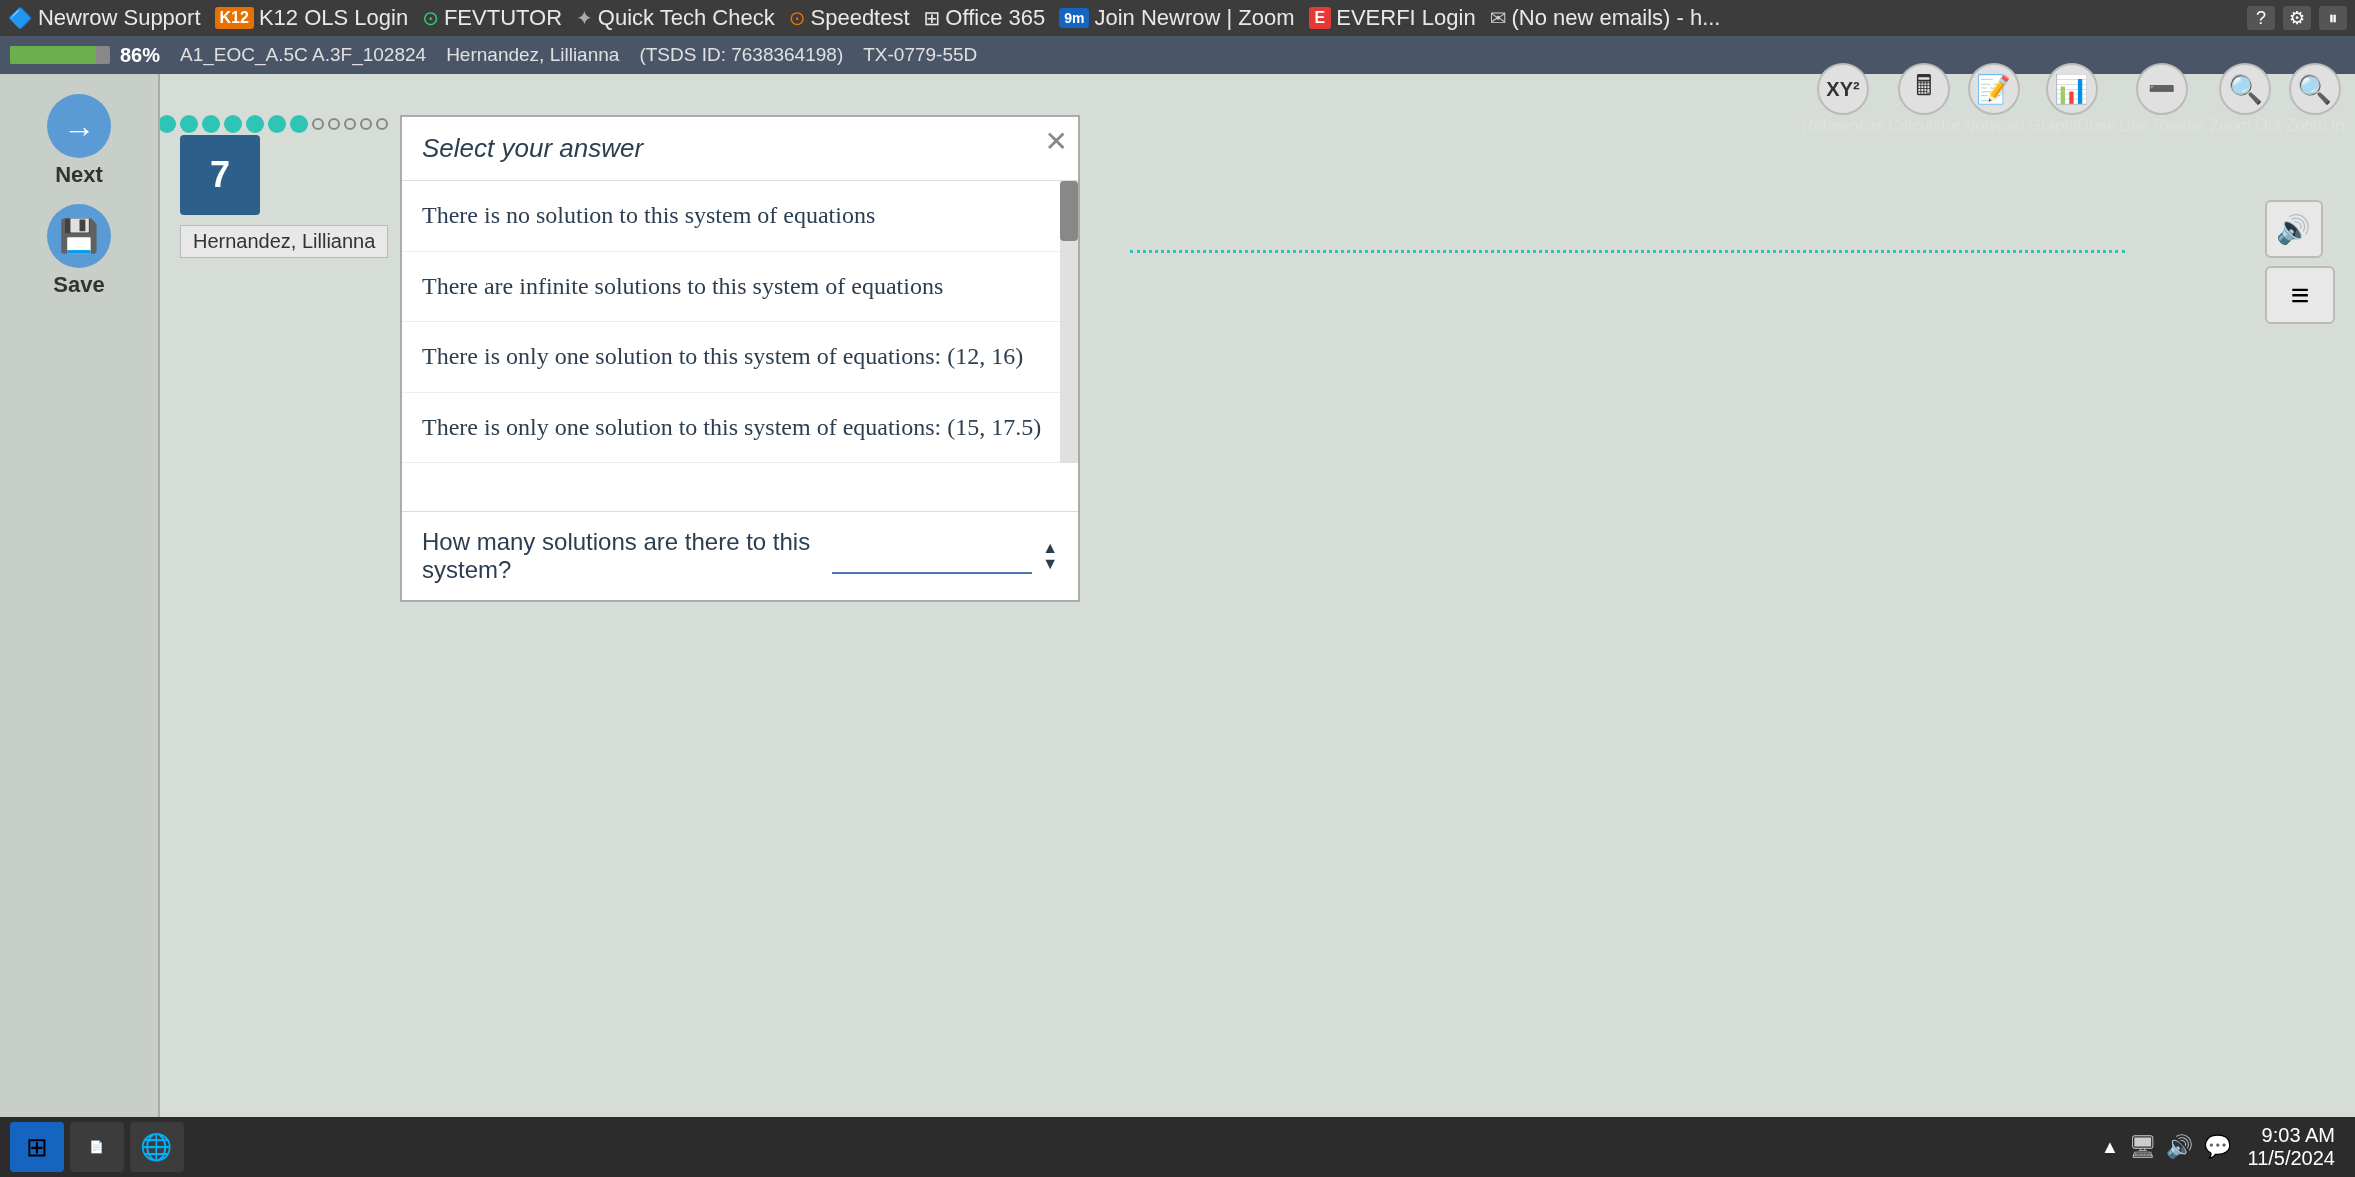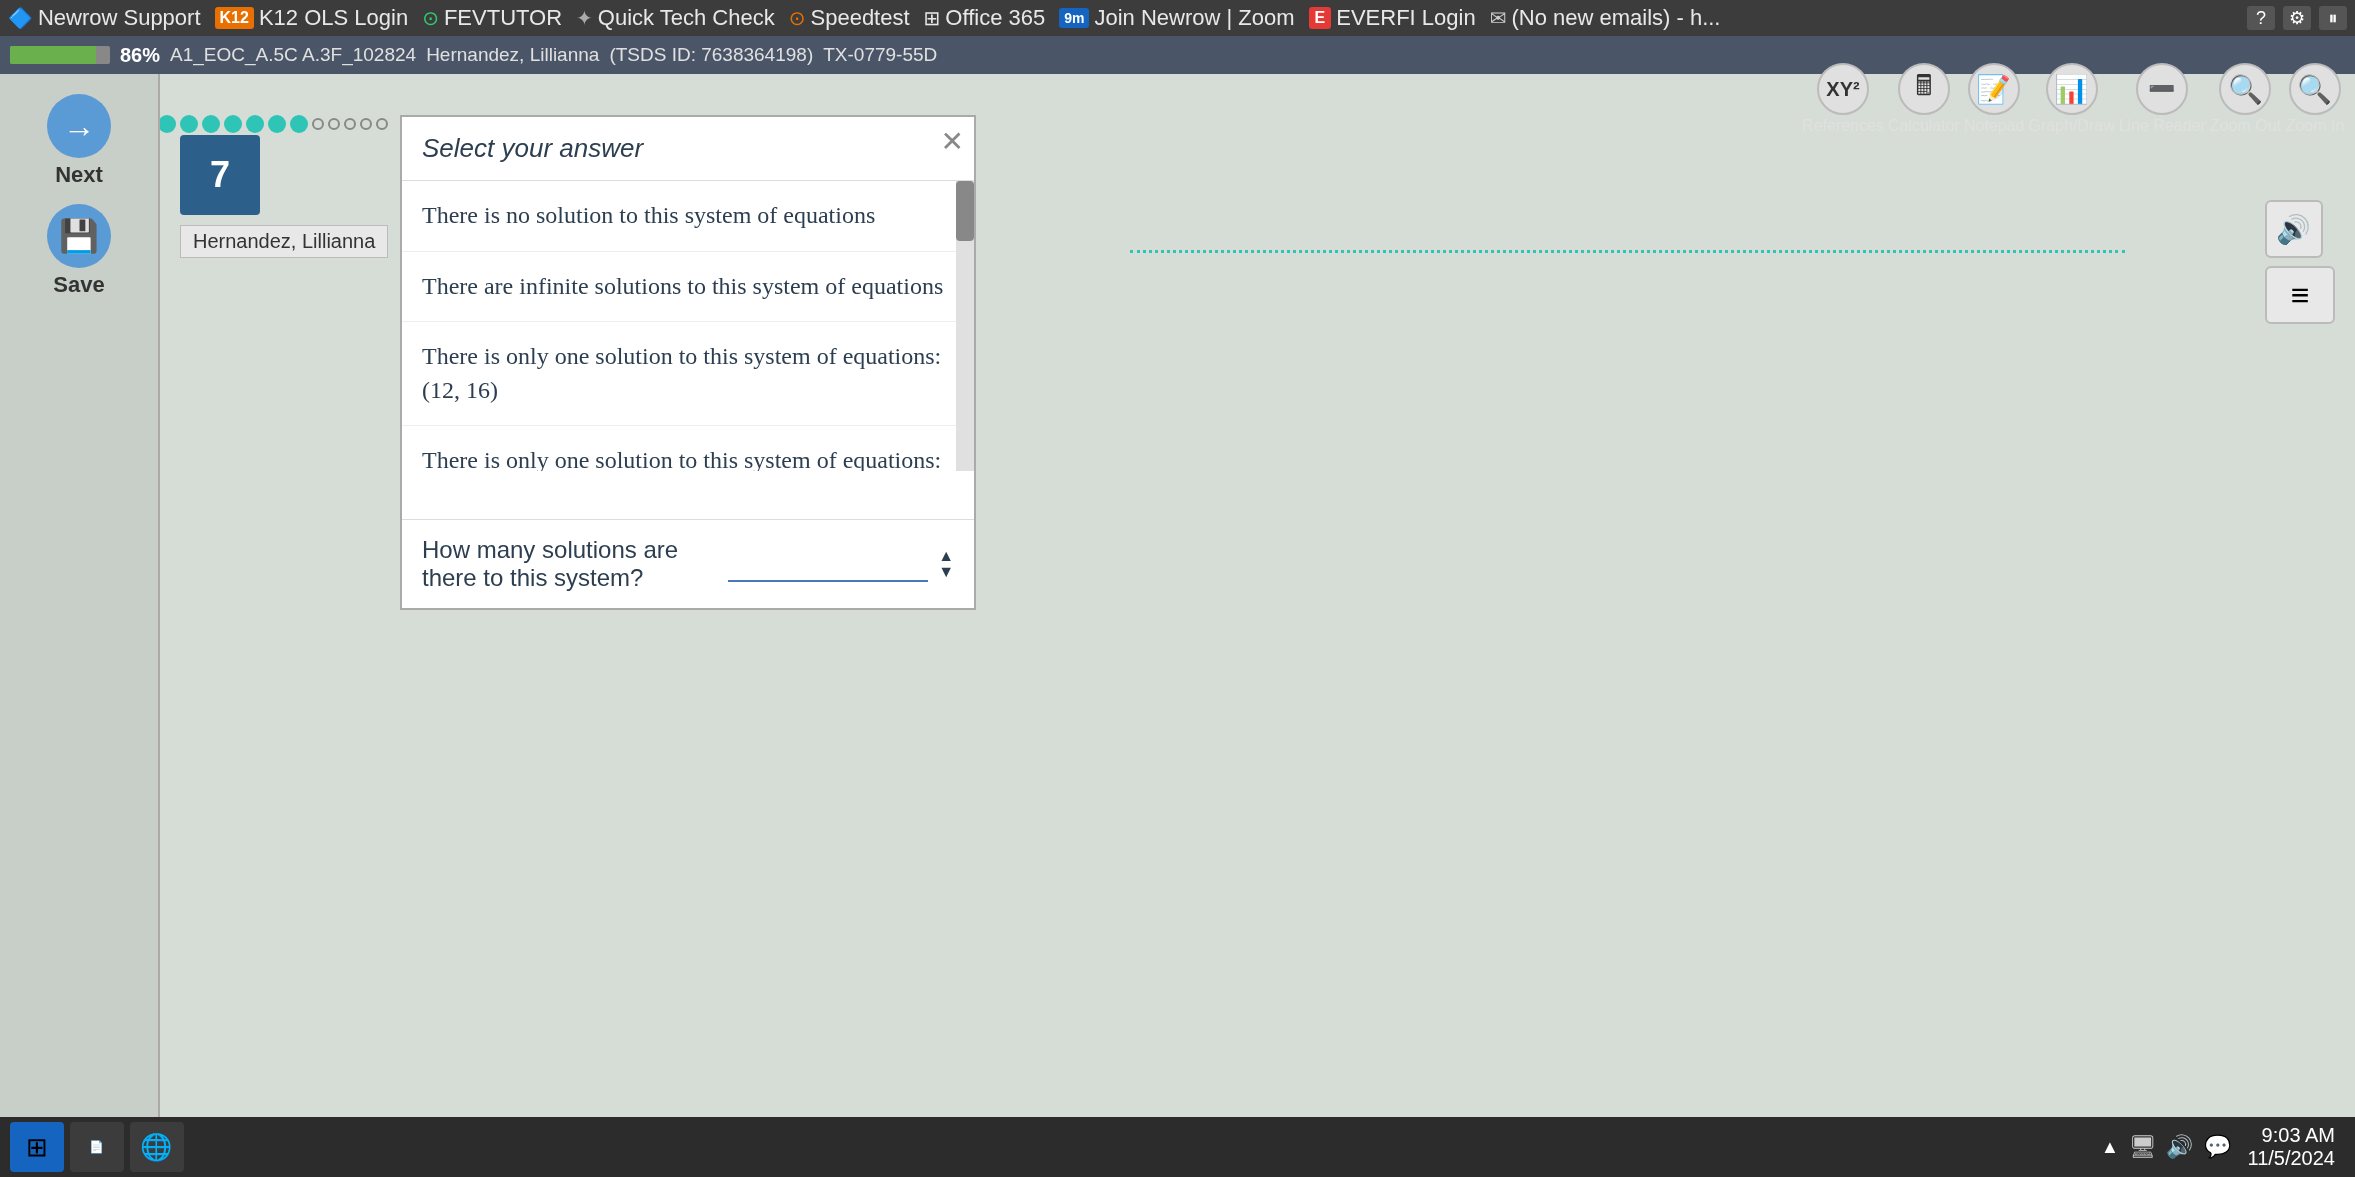--- a/index.html
+++ b/index.html
@@ -82,21 +82,21 @@
       width: 86%;
     }
     .progress-label {
       color: #fff;
       font-size: 20px;
       font-weight: bold;
     }
     .student-info {
       color: #e0e0e0;
       font-size: 19px;
-      margin-left: 0;
+      margin-left: 10px;
     }
 
     
     .top-right-tools {
       position: absolute;
       top: 36px;
       right: 0;
       display: flex;
       align-items: flex-start;
       gap: 4px;
@@ -197,21 +197,21 @@
       font-size: 20px;
       color: #333;
       display: inline-block;
     }
 
     
     .answer-panel {
       position: absolute;
       top: 115px;
       left: 400px;
-      width: 576px;
+      width: 680px;
       background: white;
       border: 2px solid #aaa;
       z-index: 50;
     }
     .answer-header {
       padding: 16px 20px;
       font-size: 26px;
       color: #2c3e50;
       border-bottom: 1px solid #ddd;
       font-style: italic;

